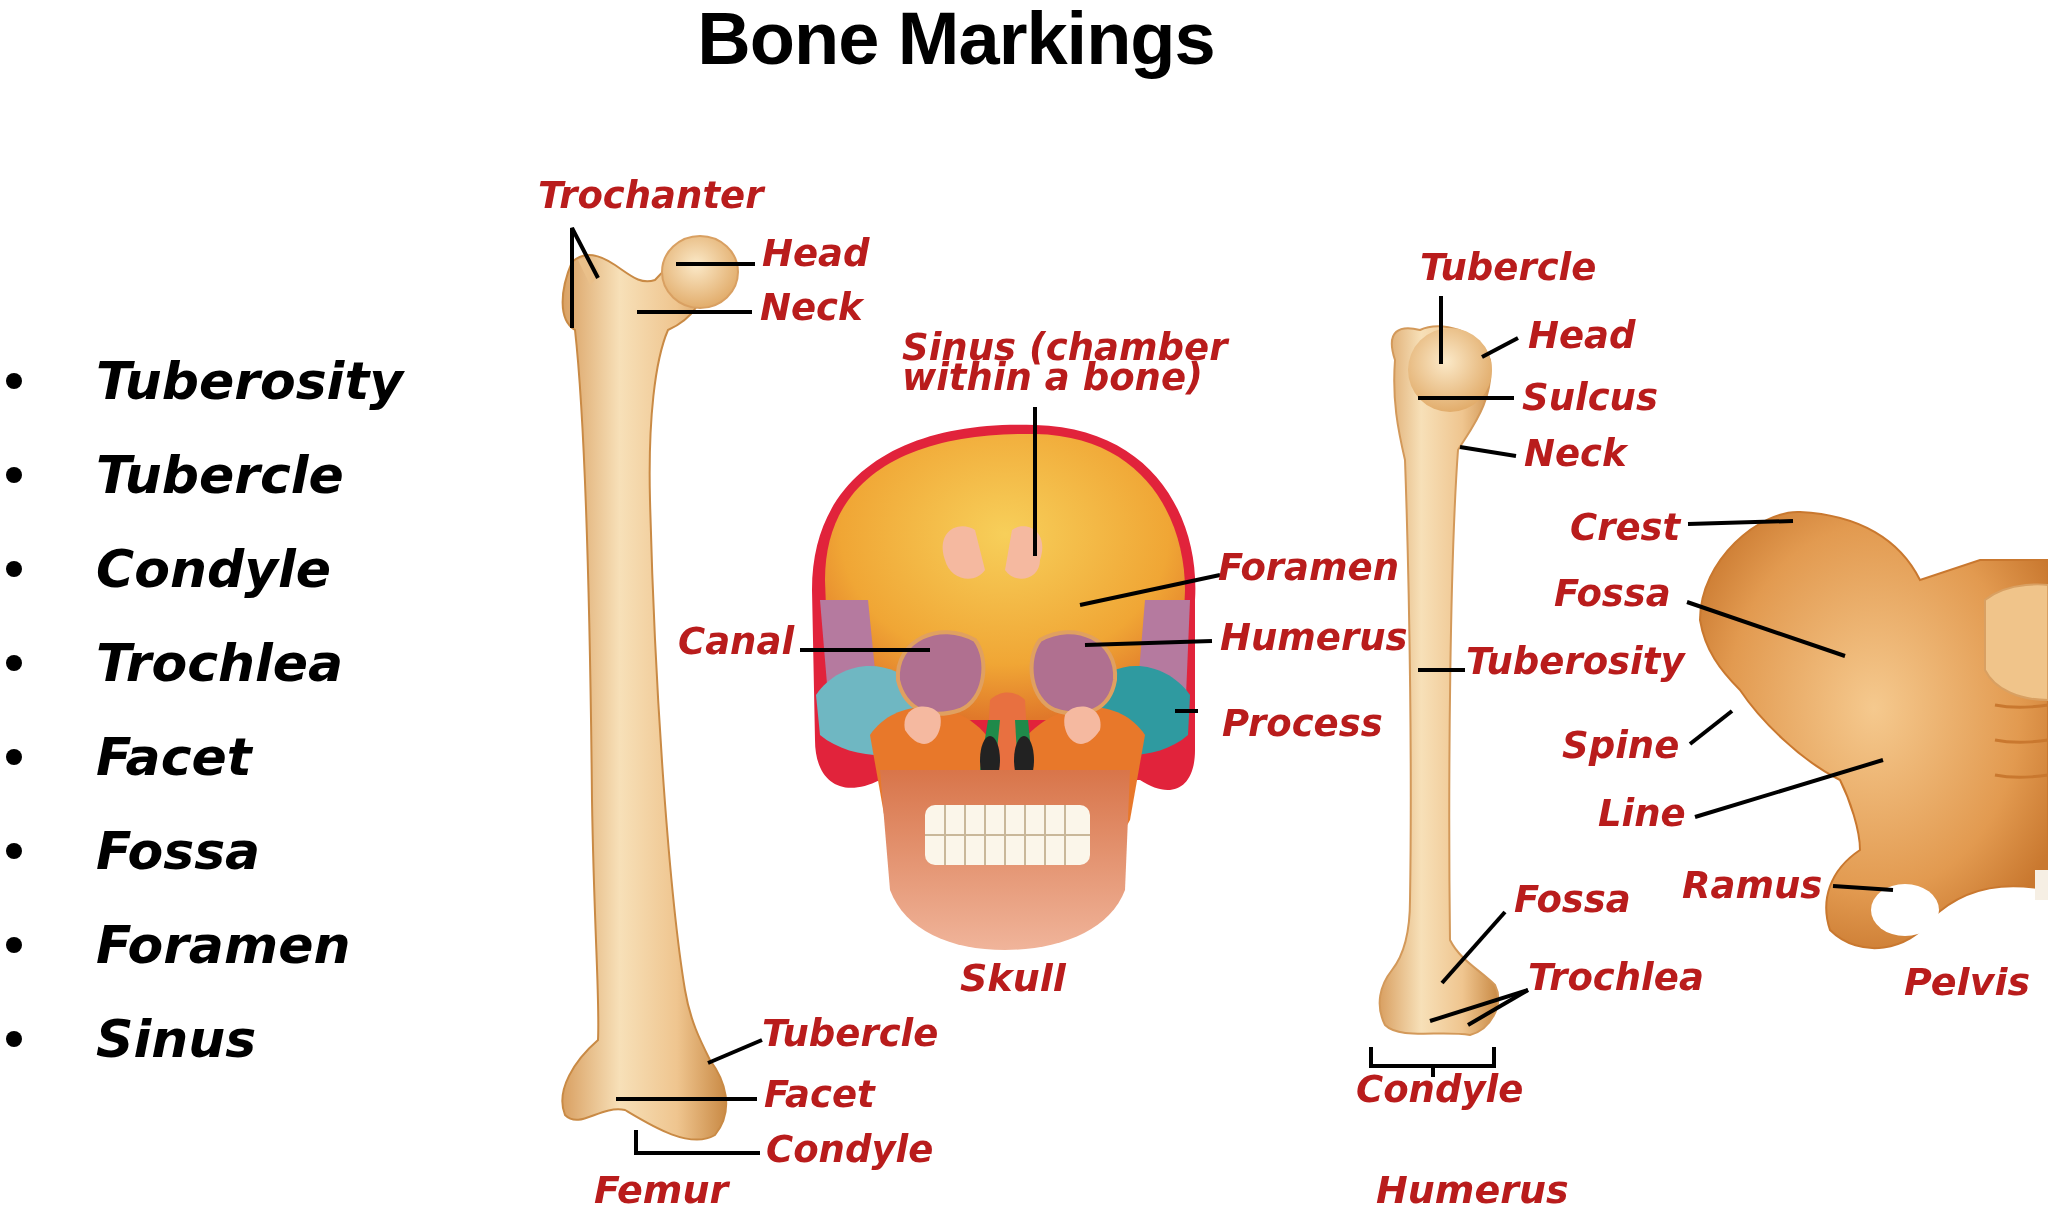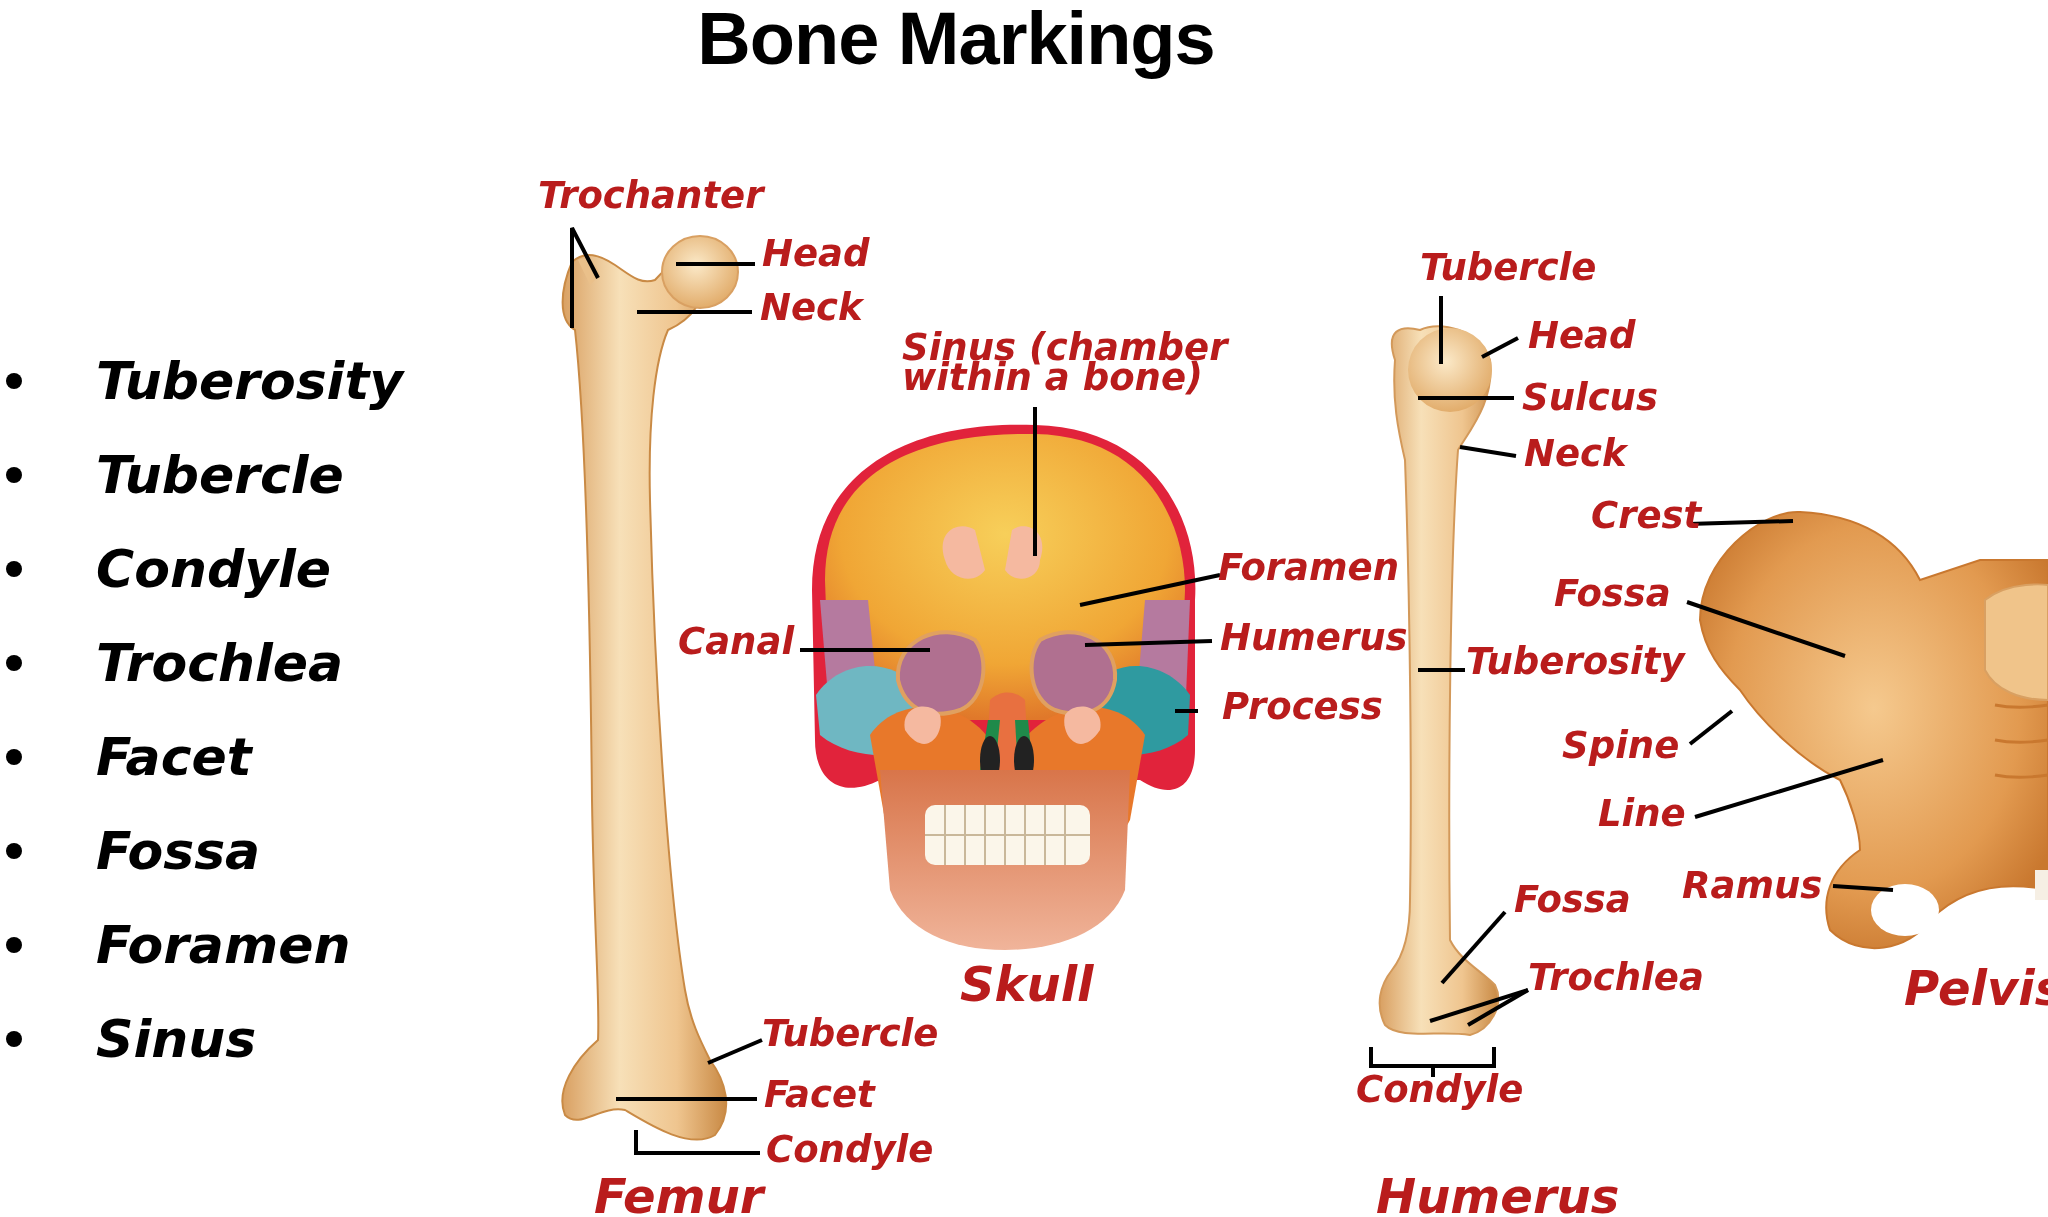--- a/index.html
+++ b/index.html
@@ -4,21 +4,21 @@
   <style>
     html, body { margin: 0; padding: 0; background: #ffffff; }
     body { width: 2048px; height: 1217px; position: relative; overflow: hidden; font-family: "DejaVu Sans", sans-serif; }
     .title { position: absolute; left: 0; width: 1912px; top: -4px; text-align: center; font-family: "Liberation Sans", sans-serif; font-weight: bold; font-size: 74px; color: #000; letter-spacing: -1px; }
     .term-list { position: absolute; left: 0; top: 334px; margin: 0; padding: 0; list-style: none; }
     .term-item { position: relative; height: 94px; display: flex; align-items: center; }
     .bullet { position: absolute; left: 6px; width: 16px; height: 16px; border-radius: 50%; background: #000; }
     .term-label { position: absolute; left: 96px; font-family: "DejaVu Sans", sans-serif; font-style: italic; font-weight: 600; font-size: 52px; color: #000; white-space: nowrap; }
     .diagram { position: absolute; left: 0; top: 0; width: 2048px; height: 1217px; }
     .lbl { position: absolute; font-family: "DejaVu Sans", sans-serif; font-style: italic; font-weight: 600; font-size: 37px; color: #b91c1c; white-space: nowrap; line-height: 1.1; }
-    .caption { font-size: 48px; }
+    .caption { font-size: 38px; }
   </style>
 </head>
 <body>
 
 <div class="title">Bone Markings</div>
 
 <ul class="term-list">
   <li class="term-item">
       <span class="bullet"></span>
       <span class="term-label">Tuberosity</span>
@@ -179,31 +179,31 @@
 <div class="lbl" style="left:762px; top:1014px;">Tubercle</div>
 <div class="lbl" style="left:764px; top:1075px;">Facet</div>
 <div class="lbl" style="left:766px; top:1130px;">Condyle</div>
 <div class="lbl caption" style="left:594px; top:1170px;">Femur</div>
 
 <div class="lbl" style="left:902px; top:308px;margin-top:20px;">Sinus (chamber</div>
 <div class="lbl" style="left:902px; top:358px;">within a bone)</div>
 <div class="lbl" style="left:1218px; top:548px;">Foramen</div>
 <div class="lbl" style="left:678px; top:622px;">Canal</div>
 <div class="lbl" style="left:1220px; top:618px;">Humerus</div>
-<div class="lbl" style="left:1222px; top:687px;">Process</div>
+<div class="lbl" style="left:1222px; top:704px;">Process</div>
 <div class="lbl caption" style="left:960px; top:958px;">Skull</div>
 
 <div class="lbl" style="left:1420px; top:248px;">Tubercle</div>
 <div class="lbl" style="left:1528px; top:316px;">Head</div>
 <div class="lbl" style="left:1522px; top:378px;">Sulcus</div>
 <div class="lbl" style="left:1524px; top:434px;">Neck</div>
 <div class="lbl" style="left:1466px; top:642px;">Tuberosity</div>
 <div class="lbl" style="left:1514px; top:880px;">Fossa</div>
 <div class="lbl" style="left:1528px; top:958px;">Trochlea</div>
 <div class="lbl" style="left:1356px; top:1070px;">Condyle</div>
 <div class="lbl caption" style="left:1376px; top:1170px;">Humerus</div>
 
-<div class="lbl" style="left:1570px; top:496px;margin-left:21px;">Crest</div>
+<div class="lbl" style="left:1570px; top:508px;">Crest</div>
 <div class="lbl" style="left:1554px; top:574px;">Fossa</div>
 <div class="lbl" style="left:1562px; top:726px;">Spine</div>
 <div class="lbl" style="left:1598px; top:794px;">Line</div>
 <div class="lbl" style="left:1682px; top:866px;">Ramus</div>
 <div class="lbl caption" style="left:1904px; top:962px;text-align:center;">Pelvis</div>
 
 </body></html>

